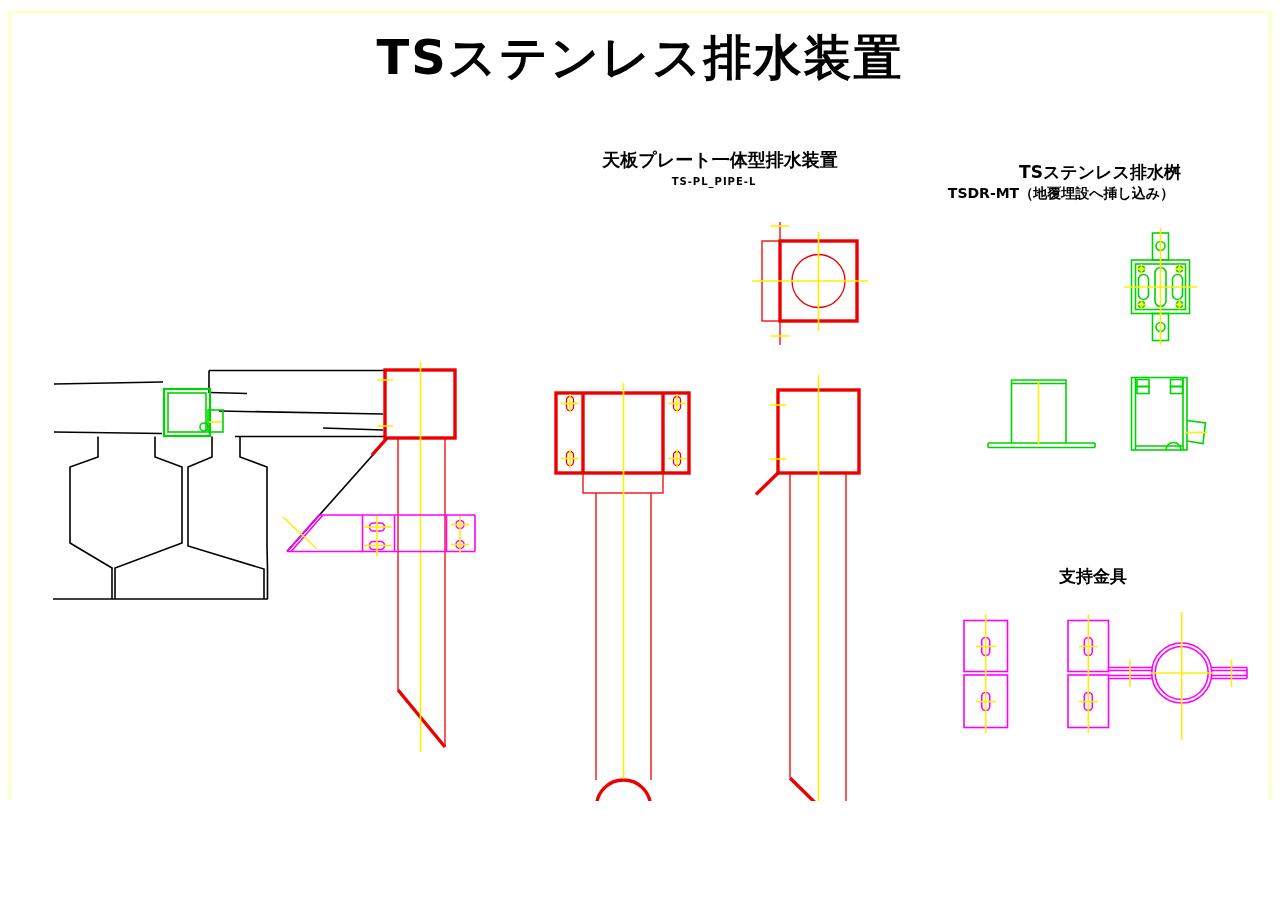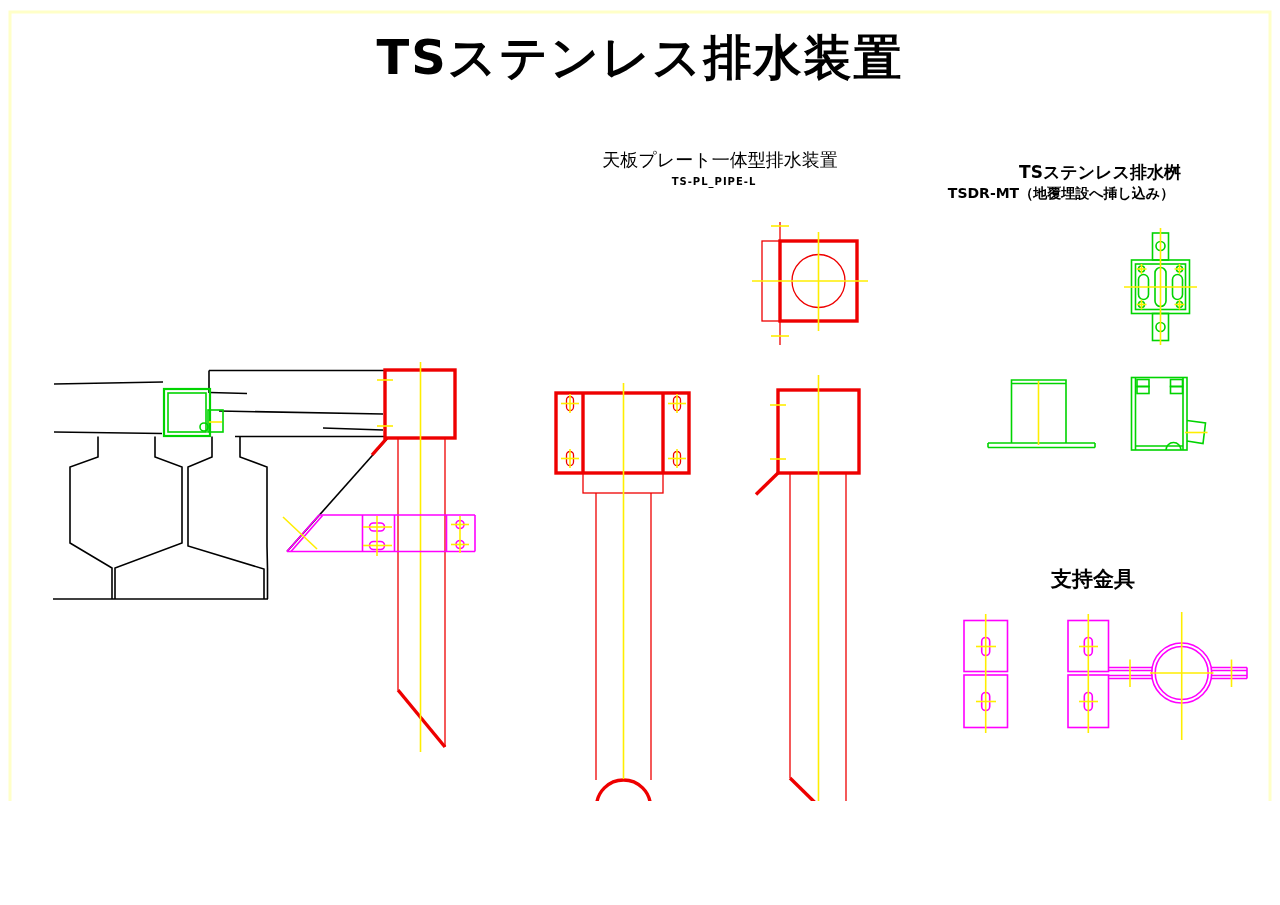--- a/index.html
+++ b/index.html
@@ -2,25 +2,25 @@
 <html style="--background: #ffffff; --line-black: #000000; --line-red: #ee0000; --line-green: #00d400; --line-magenta: #ff00ff; --line-yellow: #ffee00; --border-pale-yellow: #ffffc8; --border-bright-yellow: #ffff2a;"><head>
 <meta charset="utf-8">
 <style>
   html,body{margin:0;padding:0;background:#ffffff;}
   .canvas{
     position:relative;width:1280px;height:801px;background:var(--background,#fff);
     font-family:"DejaVu Sans","Liberation Sans",sans-serif;overflow:hidden;
   }
   .label{position:absolute;transform:translateX(-50%);white-space:nowrap;color:#000;text-align:center;}
   .title{top:26px;left:640px;font-size:48px;font-weight:600;letter-spacing:2px;}
-  .lbl-c1{top:148px;left:720px;font-size:18px;font-weight:400;}
+  .lbl-c1{top:148px;left:720px;font-size:18px;font-weight:700;}
   .lbl-c2{top:176px;left:714px;font-size:10px;font-weight:600;letter-spacing:1px;}
   .lbl-r1{top:161px;left:1100px;font-size:17px;font-weight:600;}
   .lbl-r2{top:185px;left:1061px;font-size:14px;font-weight:600;}
-  .lbl-s1{top:565px;left:1093px;font-size:21px;font-weight:600;}
+  .lbl-s1{top:565px;left:1093px;font-size:17px;font-weight:600;}
   svg{position:absolute;left:0;top:0;}
   .blk{stroke:var(--line-black,#000);fill:none;stroke-width:1.6;}
   .red{stroke:var(--line-red,#f00);fill:none;stroke-width:1.3;}
   .redT{stroke:var(--line-red,#f00);fill:none;stroke-width:3.4;}
   .grn{stroke:var(--line-green,#0d0);fill:none;stroke-width:1.6;}
   .grnT{stroke:var(--line-green,#0d0);fill:none;stroke-width:2.2;}
   .mag{stroke:var(--line-magenta,#f0f);fill:none;stroke-width:1.6;}
   .yel{stroke:var(--line-yellow,#ff0);fill:none;stroke-width:1.6;}
   .frame{stroke:var(--border-pale-yellow,#ffffc8);fill:none;stroke-width:3;}
   .frameB{stroke:var(--border-bright-yellow,#ffff2a);fill:none;stroke-width:3;}

